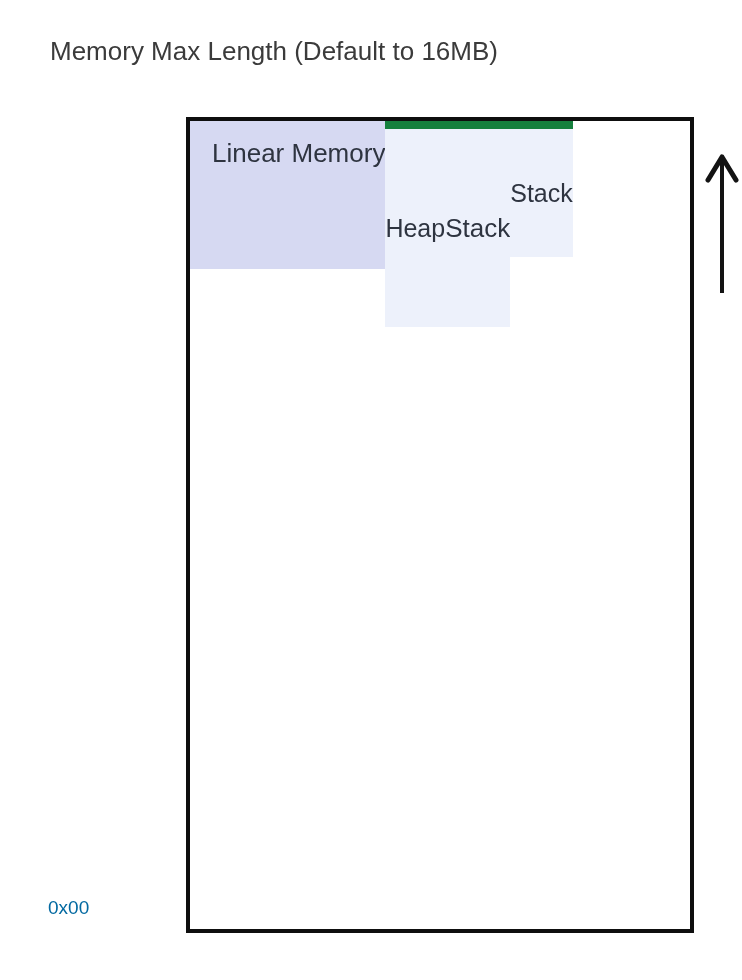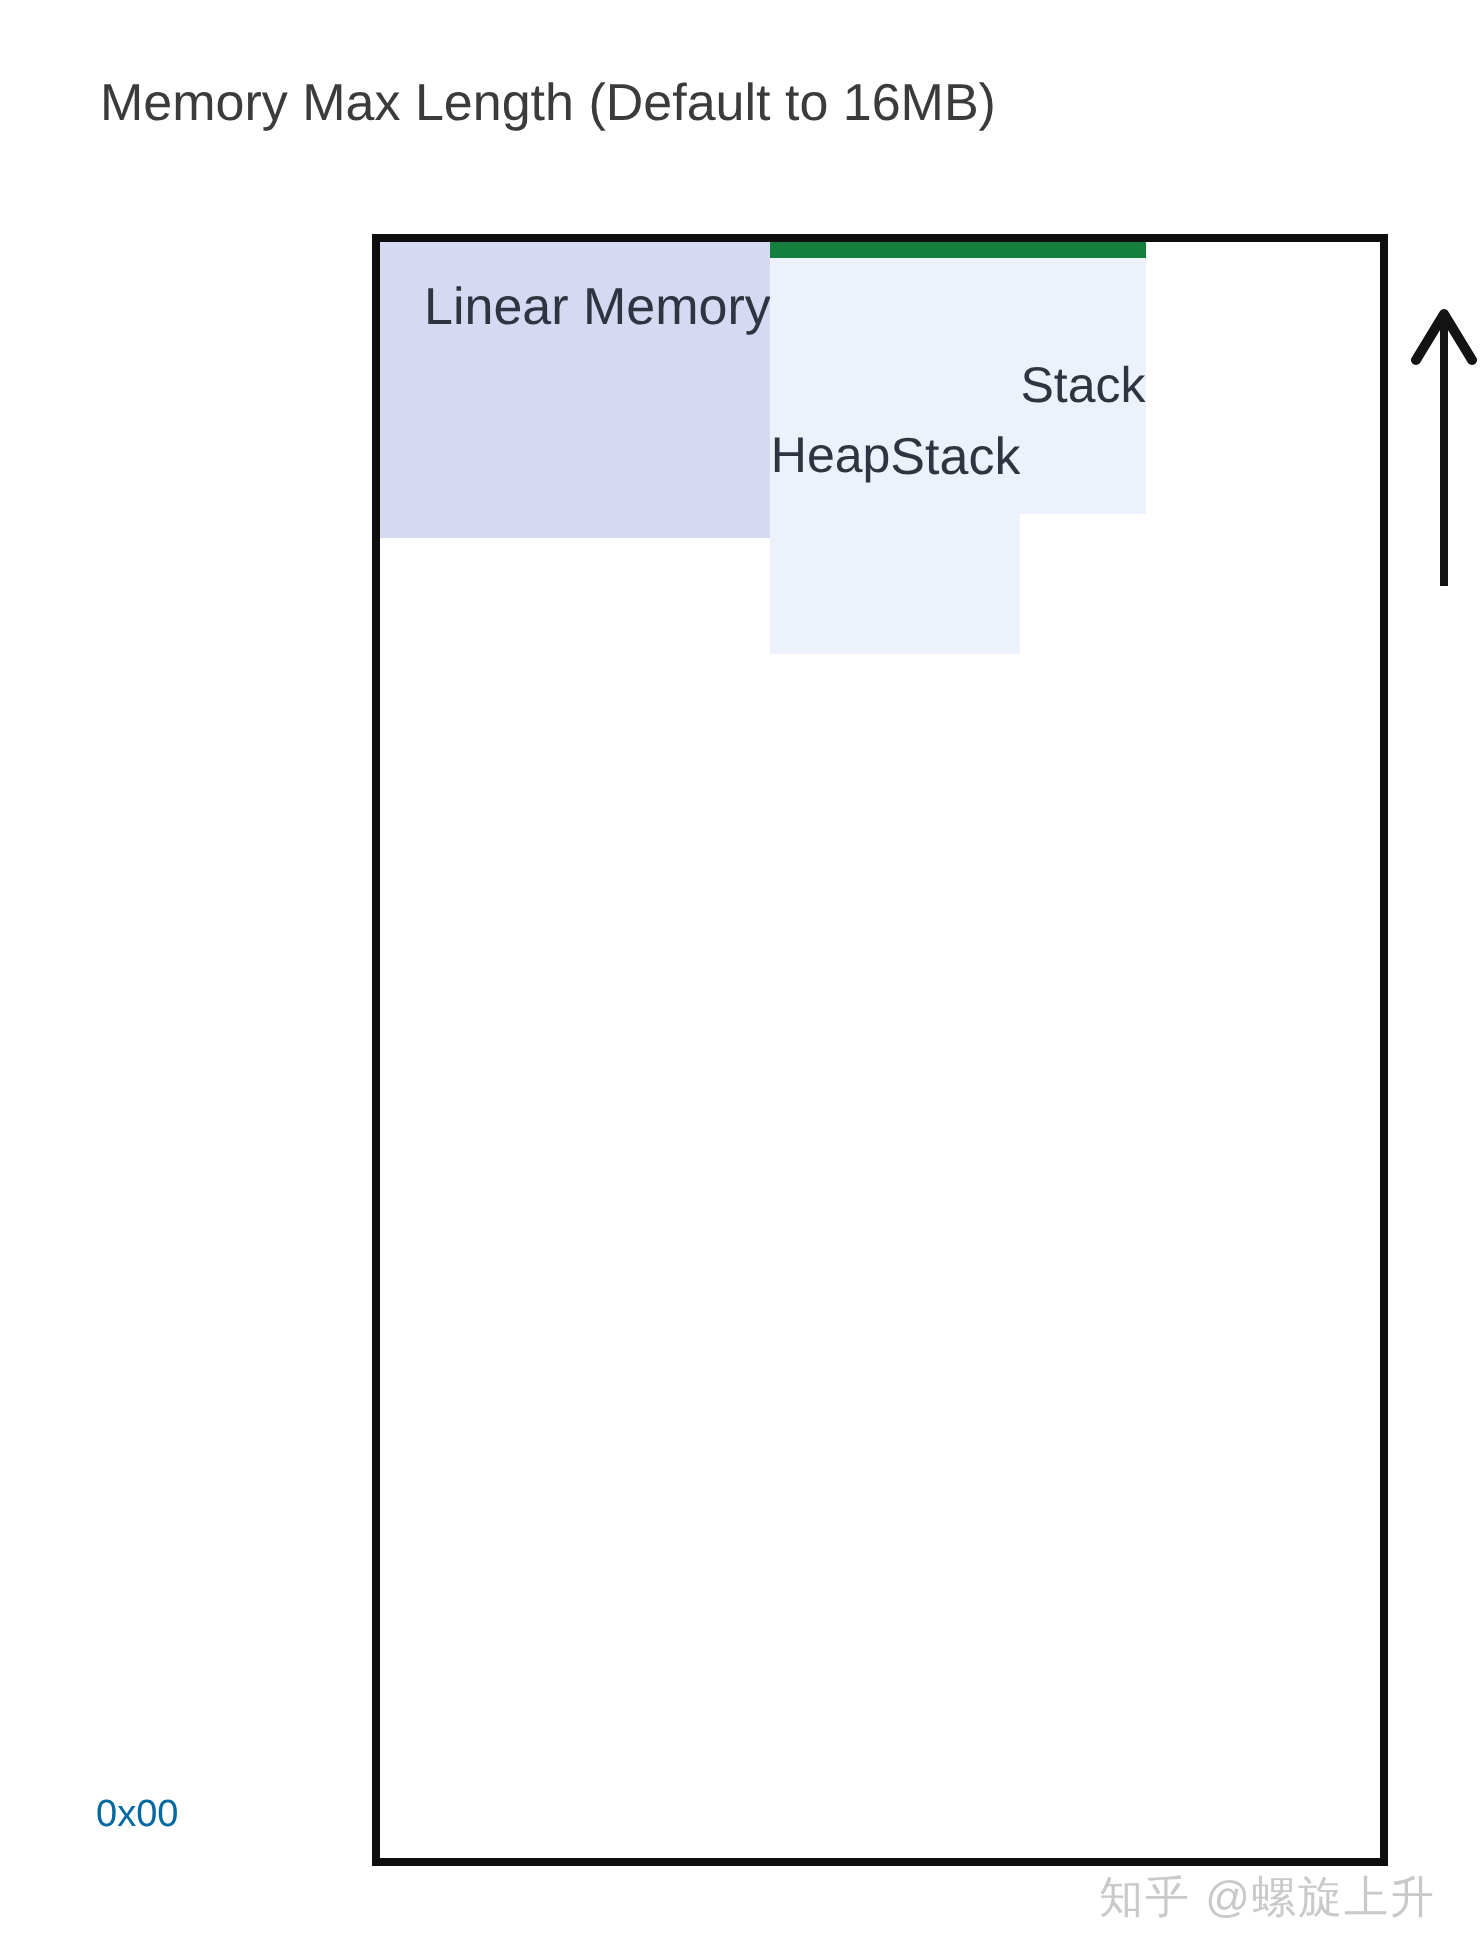--- a/index.html
+++ b/index.html
@@ -131,15 +131,14 @@
     <div class="section section-data fill-light bdr-top center-label">
       <span class="section-label small">Stack</span>
     </div>
 
     <div class="section band-base fill-lavender bdr-top"></div>
 
   </div>
 
   <div class="origin-label">0x00</div>
 
-  <div class="watermark">知乎 @螺旋上升</div>
 
 </div>
 
 </body></html>

